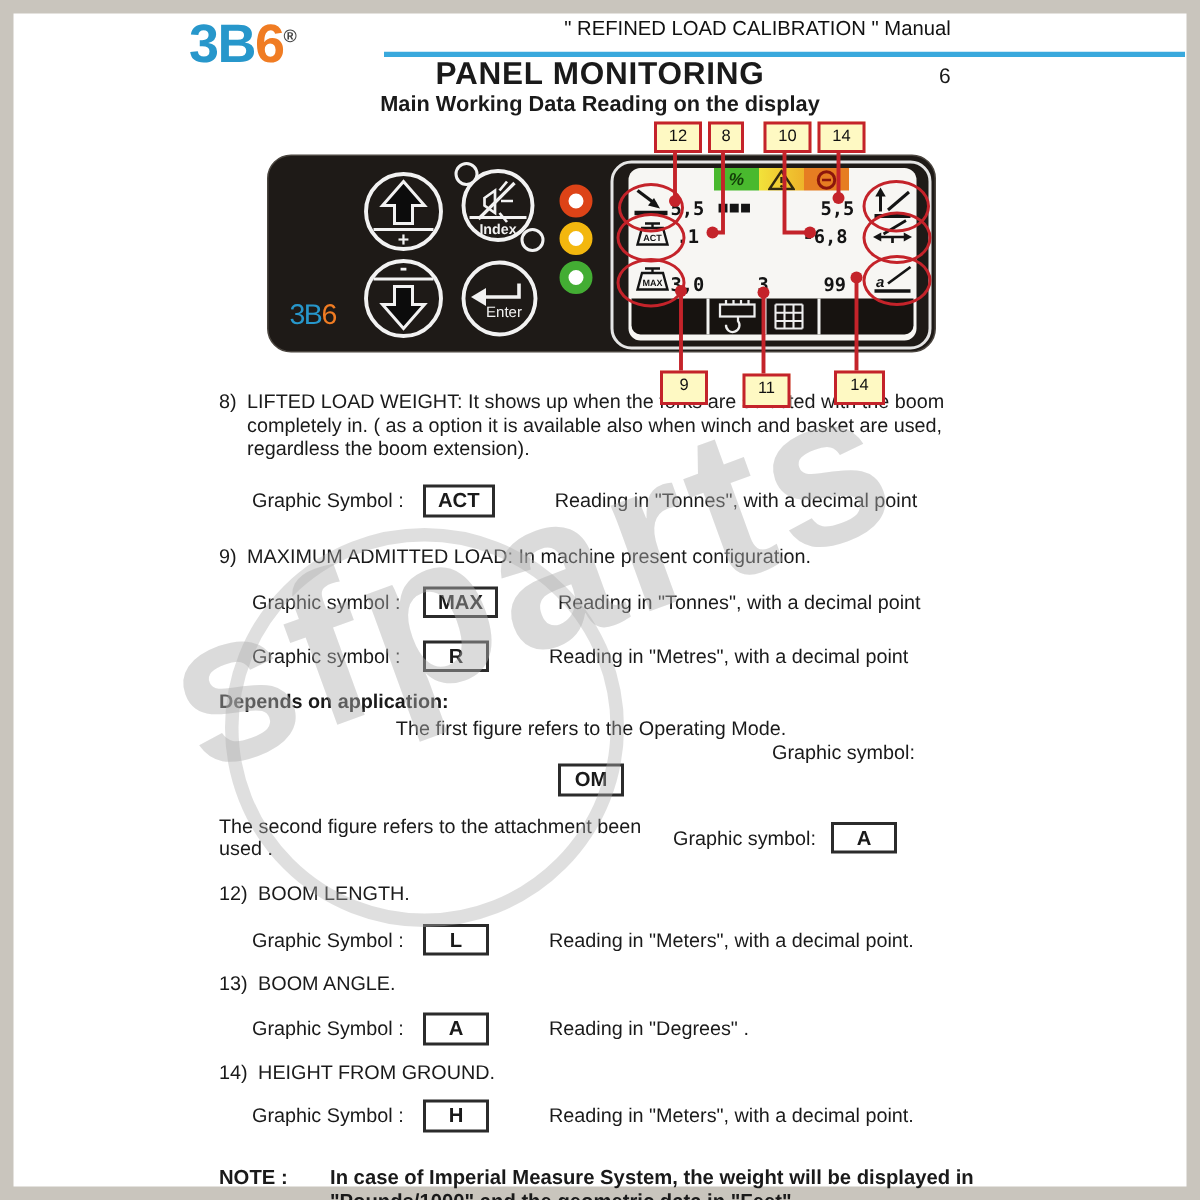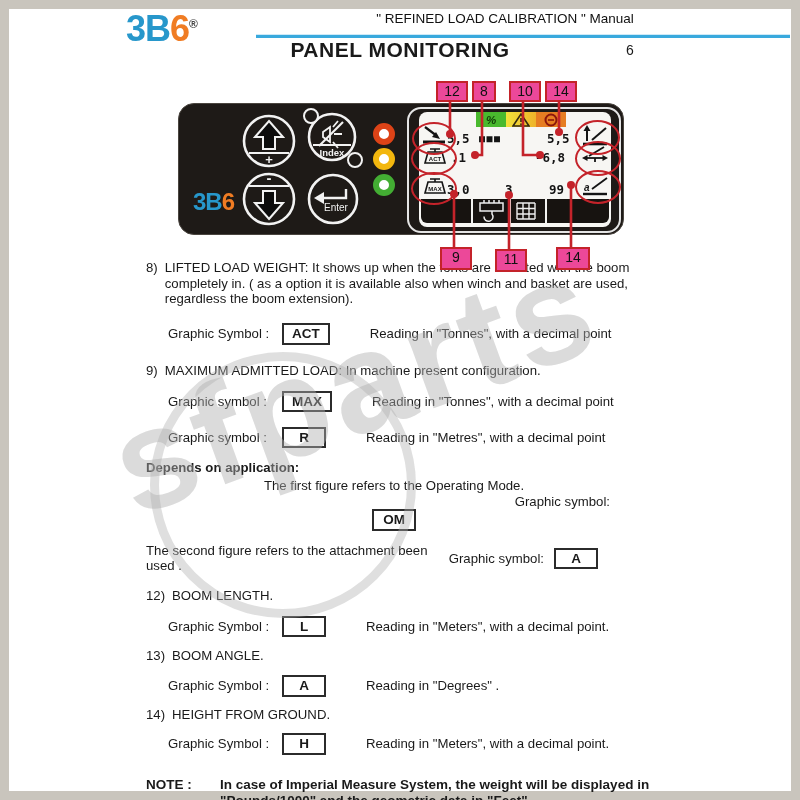--- a/index.html
+++ b/index.html
@@ -20,39 +20,39 @@
   .subtitle{left:200px;top:62px;width:400px;text-align:center;font-size:14.5px;font-weight:bold;}
 
   
   .panel{left:178px;top:103px;width:444px;height:130px;background:#1e1a17;
          border:1px solid #4a453f;border-radius:16px;z-index:1;}
   .pbtn{position:absolute;}
   .pbtn svg{display:block;}
   .scirc{position:absolute;width:12px;height:12px;border:2.5px solid #f2f2f2;border-radius:50%;background:#1e1a17;}
   .led{position:absolute;width:22px;height:22px;border-radius:50%;background:#fff;box-sizing:border-box;}
   .led.r{border:6px solid #dd4317;} .led.y{border:6px solid #f3b70e;} .led.g{border:6px solid #43ad33;}
-  .plogo{position:absolute;left:14px;top:84px;font-size:24px;font-weight:700;letter-spacing:-1px;}
+  .plogo{position:absolute;left:14px;top:96px;font-size:19px;font-weight:400;letter-spacing:-1px;}
   .plogo .lb{color:#2797cb;} .plogo .lo{color:#f07c23;}
 
   .lcdframe{position:absolute;left:228px;top:3px;width:210px;height:122px;
             border:2px solid #e5e5e5;border-radius:14px;}
   .lcd{position:absolute;left:240px;top:8px;width:192px;height:115px;background:#f7f6f3;border-radius:8px;}
   .st{position:absolute;top:0;width:30px;height:15px;display:flex;align-items:center;justify-content:center;}
   .st.sg{left:57px;background:#49b92e;} .st.sw{left:87px;background:linear-gradient(90deg,#f2e23a,#eeb32a);}
   .st.so{left:117px;background:#e67d22;}
   .pct{font-size:11.5px;font-weight:bold;font-style:italic;color:#123d08;}
   .v{position:absolute;font-family:"DejaVu Sans Mono",monospace;font-weight:bold;font-size:12.5px;color:#141414;white-space:nowrap;}
   .blocks{font-size:10px;letter-spacing:1.5px;}
   .ric{position:absolute;}
   .strip{position:absolute;left:2px;top:87px;width:188px;height:24px;background:#171310;border-radius:0 0 6px 6px;}
   .sdv{position:absolute;top:0;width:2px;height:24px;background:#f2f2f0;}
   .rell{position:absolute;border:2.5px solid #c4232a;border-radius:50%;z-index:3;}
 
-  .cbox{position:absolute;background:#ec4899;border:2px solid #c4232a;text-align:center;
-        font-size:14px;line-height:16px;color:#111;z-index:4;}
+  .cbox{position:absolute;background:#fef9c3;border:2px solid #c4232a;text-align:center;
+        font-size:11px;line-height:16px;color:#111;z-index:4;}
   svg.lines{position:absolute;left:170px;top:75px;z-index:4;pointer-events:none;}
   svg.lines path{stroke:#c4232a;stroke-width:2.6;fill:none;}
   svg.lines circle{fill:#c4232a;}
 
   
   .body{left:146px;top:260px;width:522px;font-size:13.2px;line-height:15.6px;z-index:2;}
   .item{display:flex;}
   .inum{flex:none;margin-right:7px;}
   .symrow{display:flex;align-items:center;margin-left:22px;height:26px;}
   .symlabel{flex:none;width:114px;}
@@ -82,20 +82,21 @@
 
 <div class="page">
 
   <div class="abs logo">
     <span class="lb">3B</span><span class="lo">6</span><sup>®</sup>
   </div>
   <div class="abs hline"></div>
   <div class="abs mtitle">" REFINED LOAD CALIBRATION "  Manual</div>
   <div class="abs ptitle">PANEL MONITORING</div>
   <div class="abs pnum">6</div>
+  <div class="abs subtitle">Main Working Data Reading  on the display</div>
 
   <div class="abs panel">
 
     <div class="pbtn" style="left:63px;top:10px;">
       <svg width="54" height="54" viewBox="0 0 54 54">
         <circle cx="27" cy="27" r="25" fill="none" stroke="#f2f2f2" stroke-width="2.6"></circle>
         <polygon points="27,7 41,23 33,23 33,35 21,35 21,23 13,23" fill="#0c0c0c" stroke="#f2f2f2" stroke-width="2"></polygon>
         <path d="M7,39 H47" stroke="#f2f2f2" stroke-width="2"></path>
         <text x="27" y="50" text-anchor="middle" fill="#f2f2f2" font-size="13" font-weight="bold">+</text>
       </svg>

